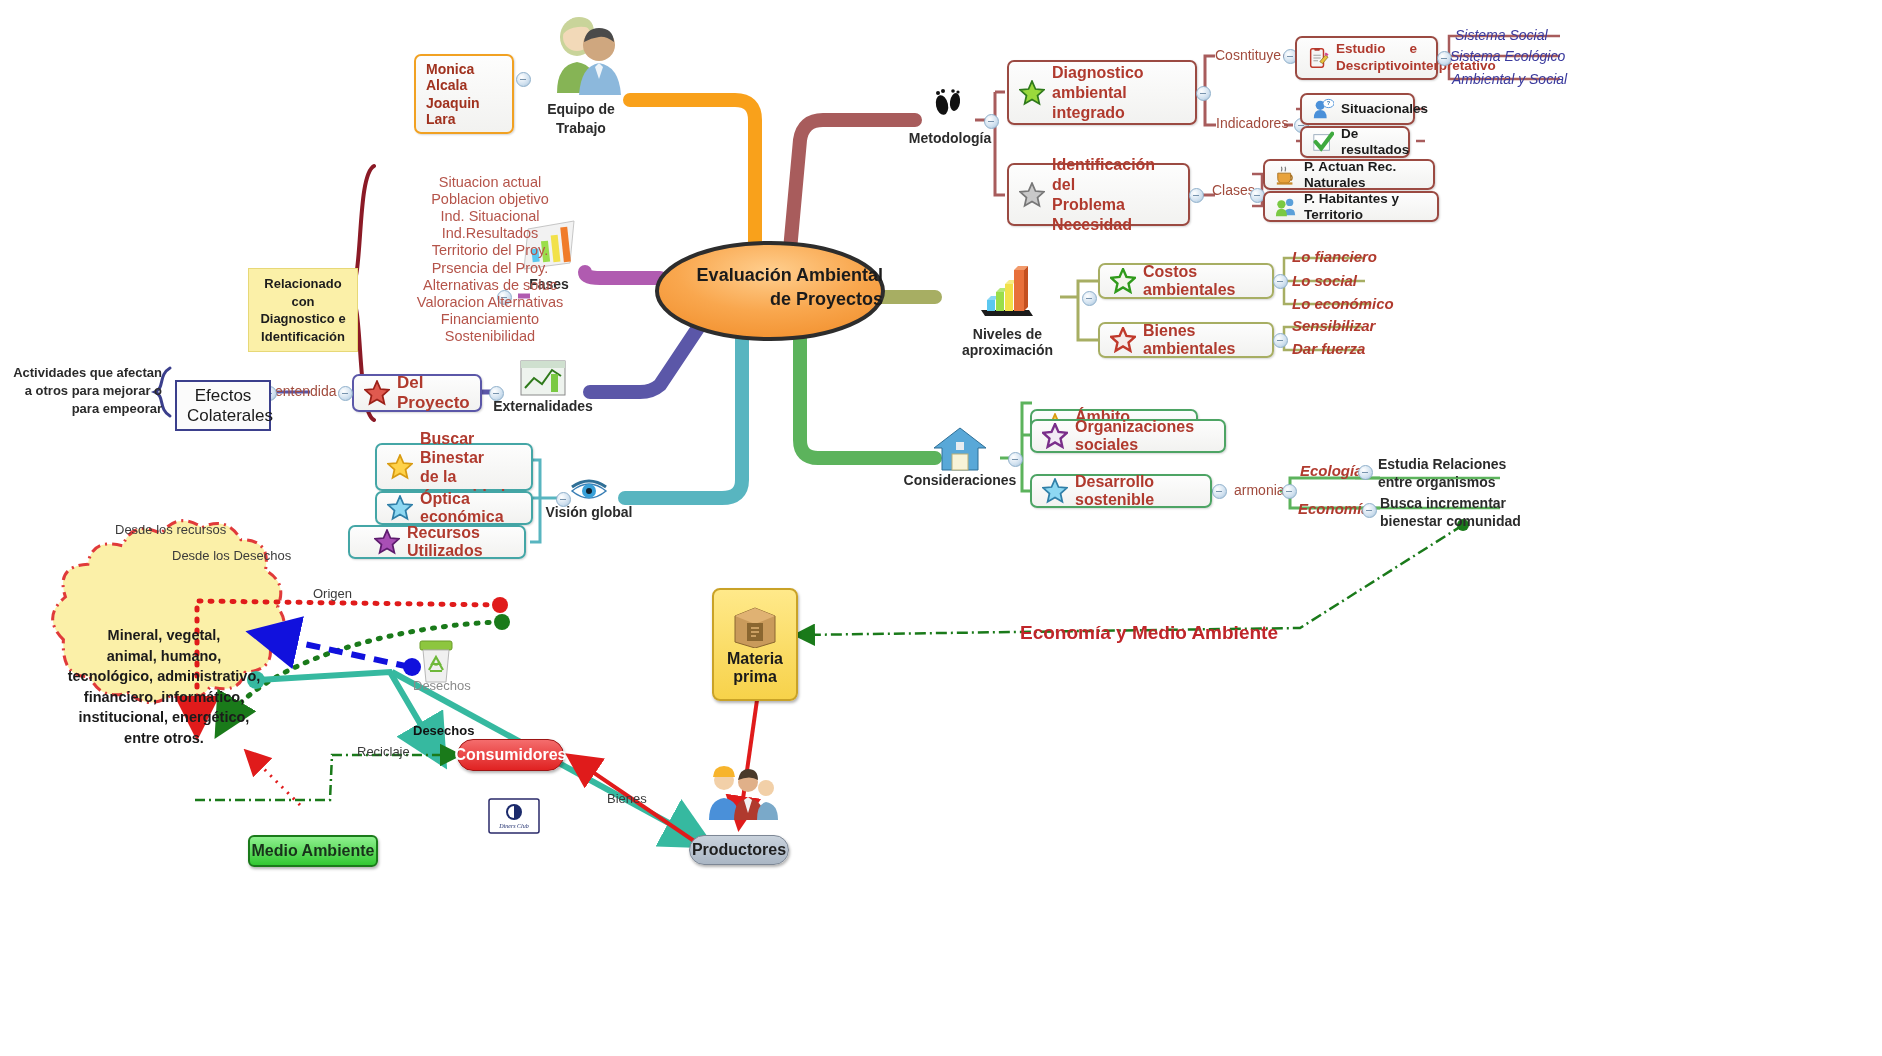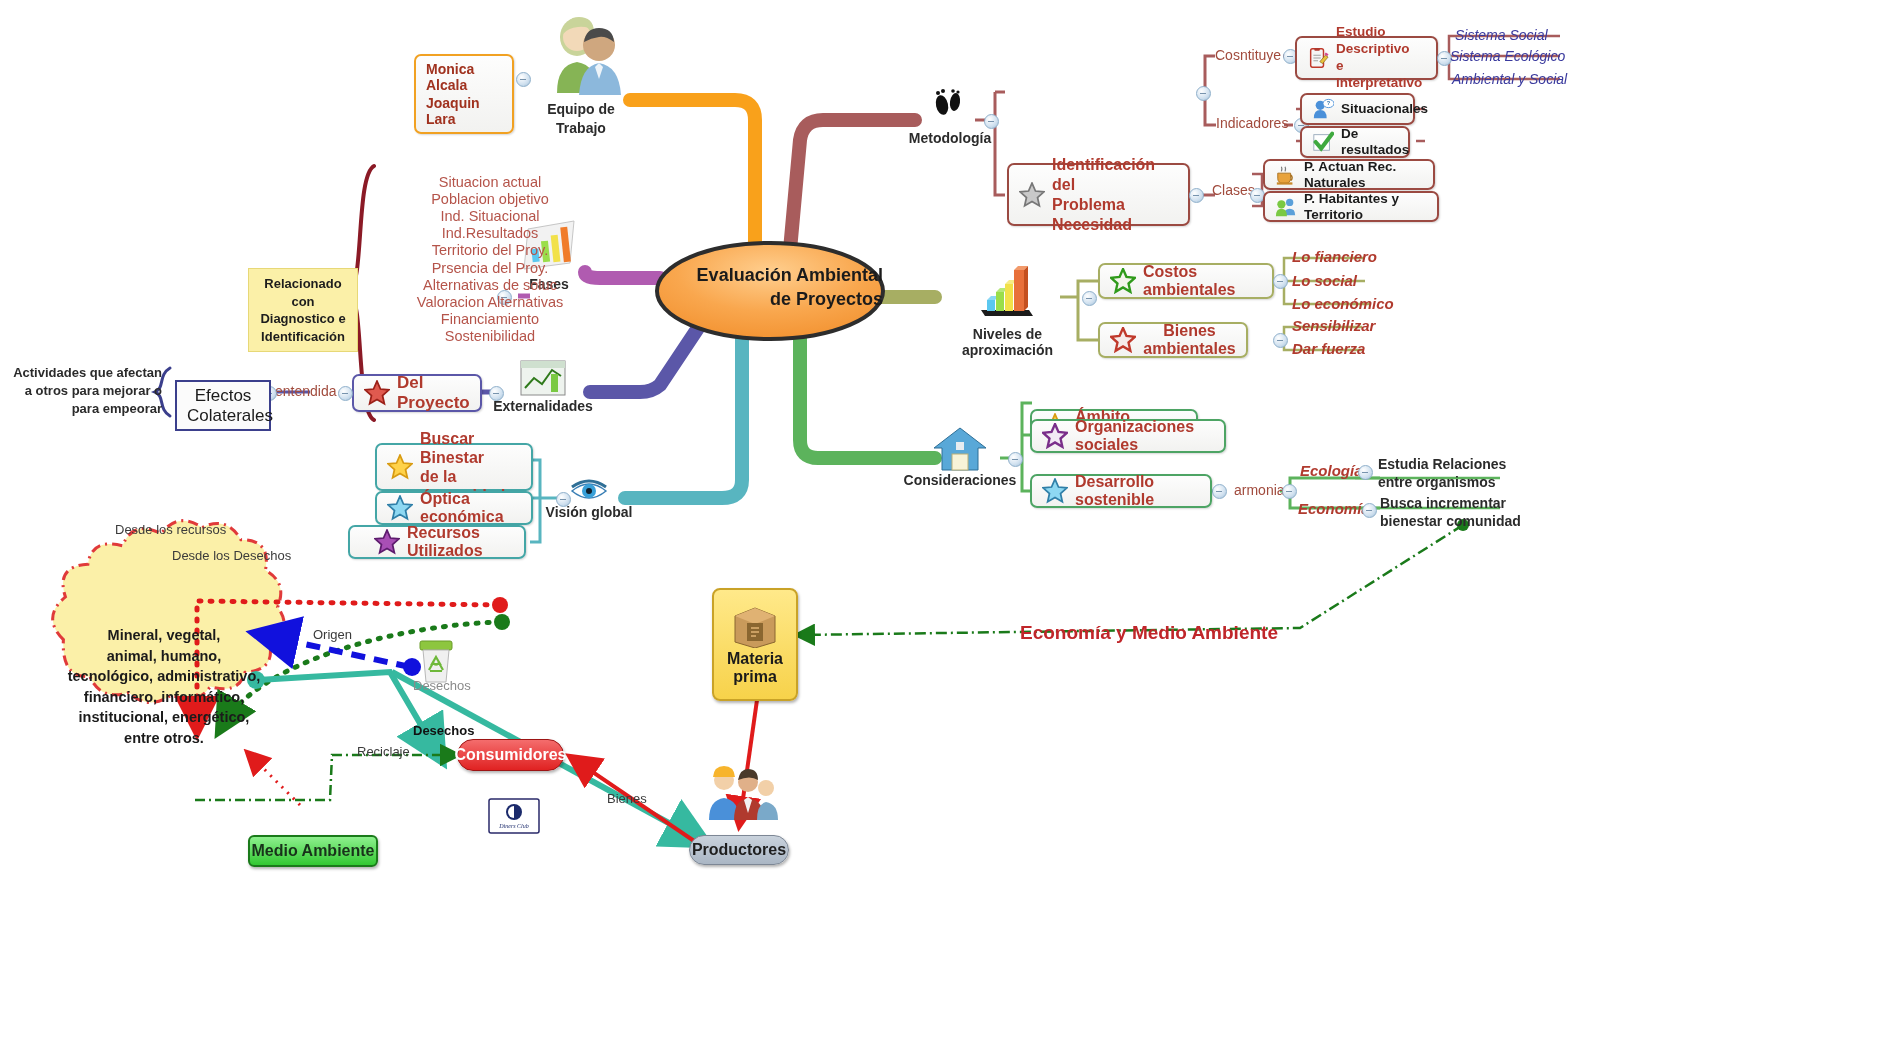--- a/index.html
+++ b/index.html
@@ -207,20 +207,29 @@
       <circle cx="8" cy="5" r="2" fill="#111"></circle>
         <circle cx="13" cy="3" r="2" fill="#111"></circle>
       <ellipse cx="25" cy="14" rx="5" ry="9" fill="#111" transform="rotate(8 25 14)"></ellipse>
       <circle cx="23" cy="3" r="1.8" fill="#111"></circle>
         <circle cx="28" cy="4" r="1.6" fill="#111"></circle>
     </svg>
   </div>
   <div class="lbl dark" style="left:905px;top:130px;width:90px;text-align:center;">Metodología</div>
   <div class="bullet" style="left:984px;top:114px;"></div>
 
+  <div class="tbox" style="left:1007px;top:60px;width:190px;height:65px;font-size:16px;">
+    <svg class="star" viewBox="0 0 24 24">
+        <polygon points="12,1 15.2,8.3 23,9.1 17.1,14.3 18.8,22 12,18 5.2,22 6.9,14.3 1,9.1 8.8,8.3" fill="#9ad93c" stroke="#2f7a1b" stroke-width="1.6"></polygon>
+      </svg>
+    <div style="display:flex;flex-direction:column;line-height:1.25;">
+      <span>Diagnostico</span>
+      <span>ambiental integrado</span>
+    </div>
+  </div>
   <div class="bullet" style="left:1196px;top:86px;"></div>
 
   <div class="tbox" style="left:1007px;top:163px;width:183px;height:63px;font-size:16px;">
     <svg class="star" viewBox="0 0 24 24">
         <polygon points="12,1 15.2,8.3 23,9.1 17.1,14.3 18.8,22 12,18 5.2,22 6.9,14.3 1,9.1 8.8,8.3" fill="#c9c9c9" stroke="#777" stroke-width="1.6"></polygon>
       </svg>
     <div style="display:flex;flex-direction:column;line-height:1.25;">
       <span>Identificación del</span>
       <span>Problema Necesidad</span>
     </div>
@@ -235,21 +244,21 @@
   <div class="bullet" style="left:1250px;top:188px;"></div>
 
   <div class="tbox" style="left:1295px;top:36px;width:143px;height:44px;font-size:13.5px;">
     <svg class="star" viewBox="0 0 24 24" style="width:22px;height:22px;flex:0 0 22px;">
       <rect x="4" y="2" width="14" height="20" rx="2" fill="#f5f5f5" stroke="#c0392b" stroke-width="1.6"></rect>
       <rect x="8" y="1" width="6" height="3" rx="1" fill="#b03a2e"></rect>
       <path d="M7,9 h8 M7,12 h8 M7,15 h5" stroke="#999" stroke-width="1"></path>
       <path d="M14,16 l6,-7 l3,2 l-6,7 z" fill="#e8c23b" stroke="#8a6d1b" stroke-width=".8"></path>
       <path d="M19,8 l3,2 l1.5,-2 l-3,-2z" fill="#d14b8f"></path>
     </svg>
-    <div style="display:flex;flex-direction:column;line-height:1.25;">
+    <div style="display:flex;flex-direction:row;line-height:1.25;">
       <span>Estudio Descriptivo</span>
       <span>e interpretativo</span>
     </div>
   </div>
   <div class="bullet" style="left:1437px;top:51px;"></div>
 
   <div class="lbl ital" style="left:1455px;top:27px;">Sistema Social</div>
   <div class="lbl ital" style="left:1450px;top:48px;">Sistema Ecológico</div>
   <div class="lbl ital" style="left:1452px;top:71px;">Ambiental y Social</div>
 
@@ -369,21 +378,21 @@
   <div class="bullet" style="left:1082px;top:291px;"></div>
 
   <div class="tbox olive" style="left:1098px;top:263px;width:176px;height:36px;font-size:16px;">
     <svg class="star" viewBox="0 0 24 24">
         <polygon points="12,1 15.2,8.3 23,9.1 17.1,14.3 18.8,22 12,18 5.2,22 6.9,14.3 1,9.1 8.8,8.3" fill="#f4f4ec" stroke="#2f9a1b" stroke-width="2.2"></polygon>
       </svg>
     <span>Costos ambientales</span>
   </div>
   <div class="bullet" style="left:1273px;top:274px;"></div>
 
-  <div class="tbox olive" style="left:1098px;top:322px;width:150px;height:36px;font-size:16px;text-align:center;">
+  <div class="tbox olive" style="left:1098px;top:322px;width:176px;height:36px;font-size:16px;">
     <svg class="star" viewBox="0 0 24 24">
         <polygon points="12,1 15.2,8.3 23,9.1 17.1,14.3 18.8,22 12,18 5.2,22 6.9,14.3 1,9.1 8.8,8.3" fill="#f6ecea" stroke="#c0392b" stroke-width="2.2"></polygon>
       </svg>
     <span>Bienes ambientales</span>
   </div>
   <div class="bullet" style="left:1273px;top:333px;"></div>
 
   <div class="lbl italred" style="left:1292px;top:248px;">Lo fianciero</div>
   <div class="lbl italred" style="left:1292px;top:272px;">Lo social</div>
   <div class="lbl italred" style="left:1292px;top:295px;">Lo económico</div>
@@ -472,21 +481,21 @@
     <span>Mineral, vegetal,</span><br>
     <span>animal, humano,</span><br>
     <span>tecnológico, administrativo,</span><br>
     <span>financiero, informático,</span><br>
     <span>institucional, energético,</span><br>
     <span>entre otros.</span>
   </div>
 
   <div class="smalllabel" style="left:115px;top:522px;">Desde los recursos</div>
   <div class="smalllabel" style="left:172px;top:548px;">Desde los Desechos</div>
-  <div class="smalllabel" style="left:313px;top:586px;margin-top:41px;">Origen</div>
+  <div class="smalllabel" style="left:313px;top:586px;">Origen</div>
 
   <div class="node" style="left:414px;top:637px;width:44px;height:48px;">
     <svg viewBox="0 0 44 48" width="44" height="48">
       <rect x="6" y="4" width="32" height="9" rx="2" fill="#8dc63f" stroke="#6a9c2a"></rect>
       <path d="M9,13 h26 l-3,32 h-20z" fill="#f0f0f0" stroke="#b8b8b8"></path>
       <path d="M22,20 l4,7 h-8z M15,33 l4,-7 l3,2 M29,33 l-4,-7 l-3,2 M16,34 h12" fill="none" stroke="#6eb83a" stroke-width="2.2"></path>
     </svg>
   </div>
   <div class="smalllabel gray" style="left:413px;top:678px;">Desechos</div>
   <div class="smalllabel b" style="left:413px;top:723px;">Desechos</div>

